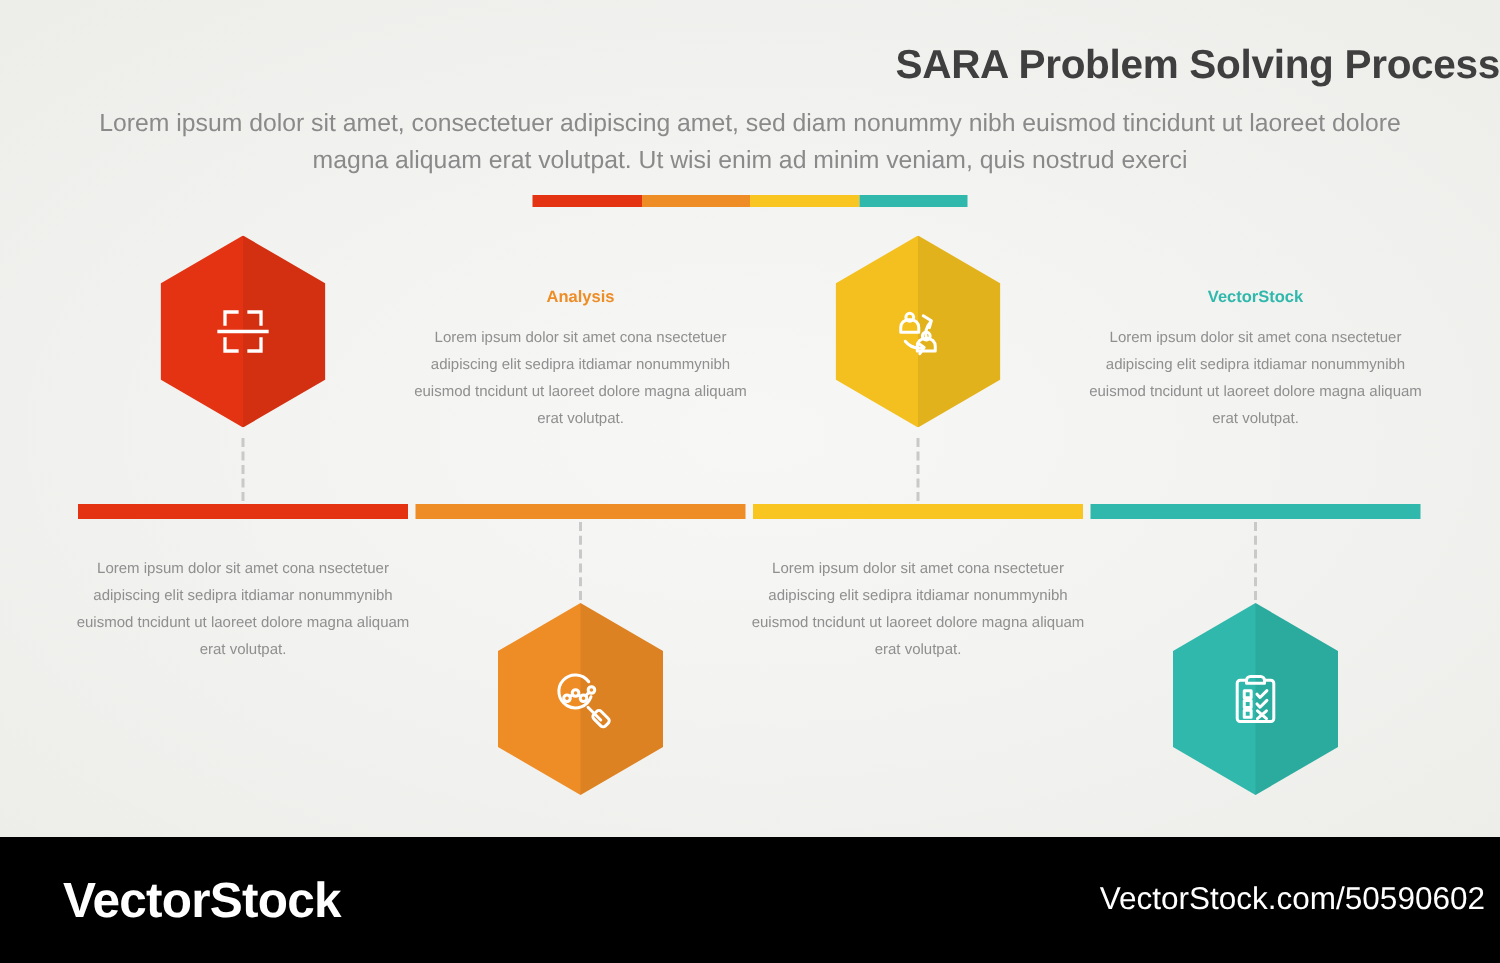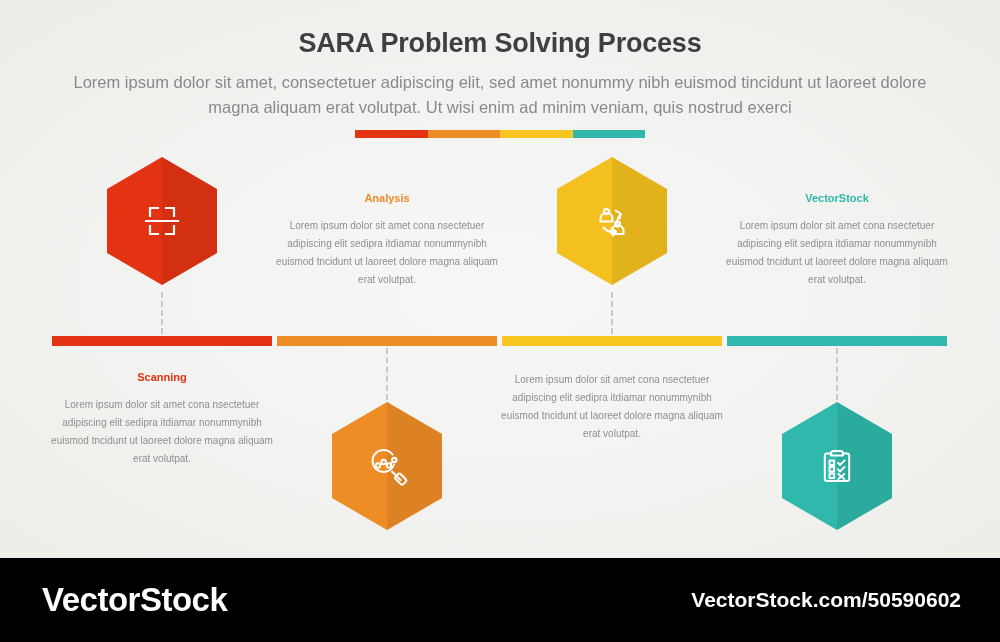--- a/index.html
+++ b/index.html
@@ -21,21 +21,21 @@
       radial-gradient(ellipse 70% 60% at 50% 45%, #f7f7f5 0%, #f3f3f1 45%, #ededea 100%);
     overflow: hidden;
   }
 
   
   .title {
     position: absolute;
     top: 28px;
     left: 0;
     width: 1000px;
-    text-align: center;
+    text-align: right;
     font-size: 27px;
     font-weight: bold;
     color: #3f3f3f;
     letter-spacing: -0.2px;
   }
   .subtitle {
     position: absolute;
     top: 70px;
     left: 50%;
     transform: translateX(-50%);
@@ -123,36 +123,36 @@
     left: 42px;
     top: 50%;
     transform: translateY(-50%);
     color: #ffffff;
     font-size: 33px;
     font-weight: bold;
     letter-spacing: -0.5px;
   }
   .footer .url {
     position: absolute;
-    right: 39px;
+    right: 10px;
     top: 50%;
     transform: translateY(-50%);
     color: #ffffff;
     font-size: 21px;
-    font-weight: bold;
+    font-weight: normal;
     text-align: right;
   }
 </style>
 </head>
 <body>
 
 <div id="canvas">
 
   <div class="title">SARA Problem Solving Process</div>
-  <div class="subtitle">Lorem ipsum dolor sit amet, consectetuer adipiscing elit, sed amet nonummy nibh euismod tincidunt ut laoreet dolore magna aliquam erat volutpat. Ut wisi enim ad minim veniam, quis nostrud exerci</div>
+  <div class="subtitle">Lorem ipsum dolor sit amet, consectetuer adipiscing amet, sed diam nonummy nibh euismod tincidunt ut laoreet dolore magna aliquam erat volutpat. Ut wisi enim ad minim veniam, quis nostrud exerci</div>
 
   <div class="top-divider">
     <span style="background:#E43313"></span>
     <span style="background:#EE8C26"></span>
     <span style="background:#F9C521"></span>
     <span style="background:#2FB8AB"></span>
   </div>
 
   <div class="hex" style="left:107px; top:157px; background:#E43313;">
     <div class="shade"></div>
@@ -162,21 +162,20 @@
         <polyline points="35,18 35,10 27,10"></polyline>
         <polyline points="11,28 11,36 19,36"></polyline>
         <polyline points="35,28 35,36 27,36"></polyline>
         <line x1="7" y1="23" x2="39" y2="23"></line>
       </g>
     </svg>
   </div>
   <div class="dash" style="left:161px; top:292px; height:42px;"></div>
   <div class="cbar" style="left:52px; width:220px; background:#E43313;"></div>
   <div class="block" style="left:48px; top:371px;">
-    <p class="heading" style="color:#E43313">Scanning</p>
     <p class="desc">Lorem ipsum dolor sit amet cona nsectetuer adipiscing elit sedipra itdiamar nonummynibh euismod tncidunt ut laoreet dolore magna aliquam erat volutpat.</p>
   </div>
 
   <div class="block" style="left:273px; top:192px;">
     <p class="heading" style="color:#EE8C26">Analysis</p>
     <p class="desc">Lorem ipsum dolor sit amet cona nsectetuer adipiscing elit sedipra itdiamar nonummynibh euismod tncidunt ut laoreet dolore magna aliquam erat volutpat.</p>
   </div>
   <div class="cbar" style="left:277px; width:220px; background:#EE8C26;"></div>
   <div class="dash" style="left:386px; top:348px; height:52px;"></div>
   <div class="hex" style="left:332px; top:402px; background:#EE8C26;">

